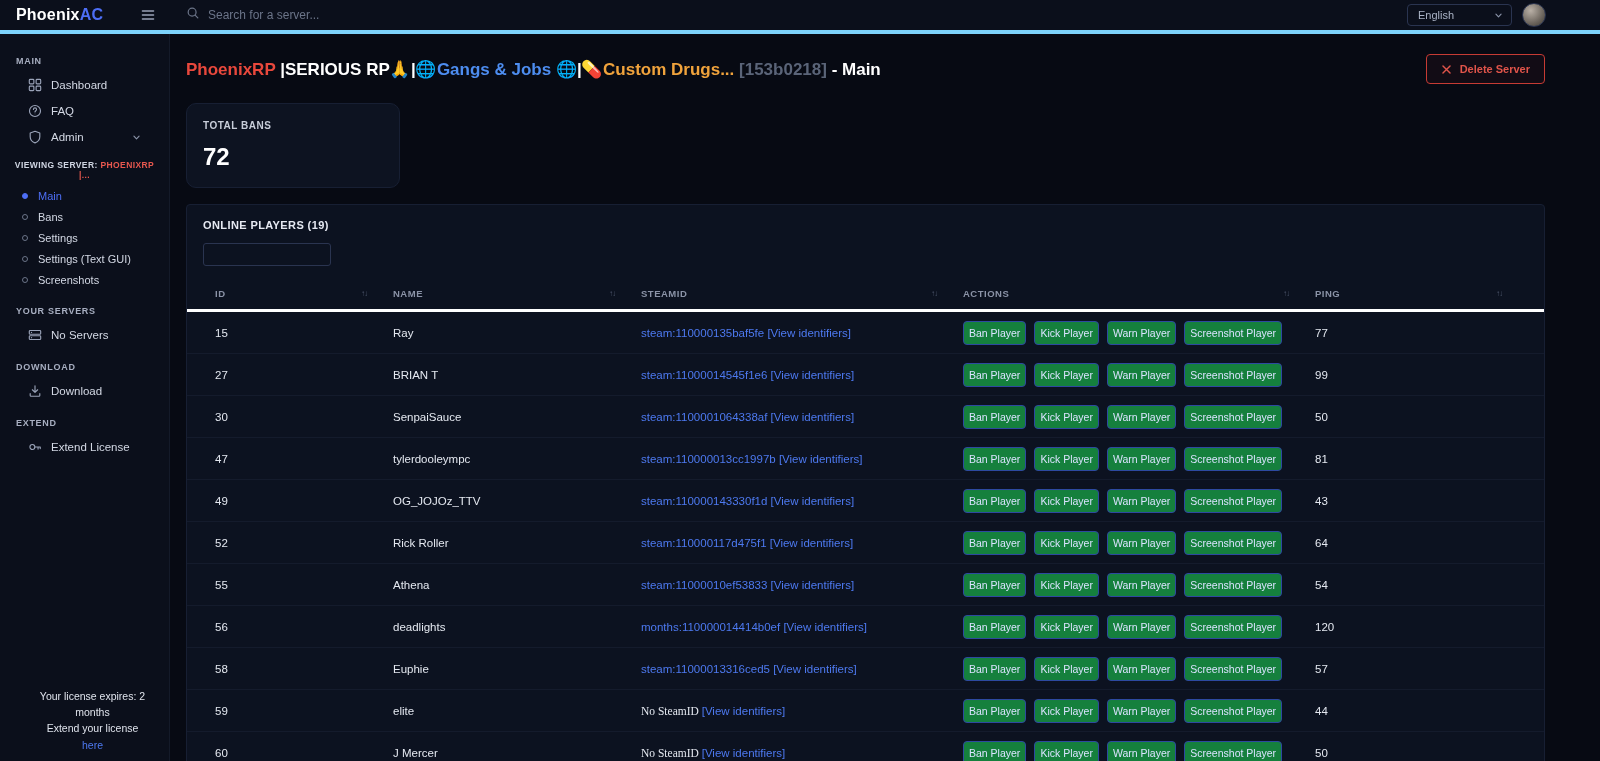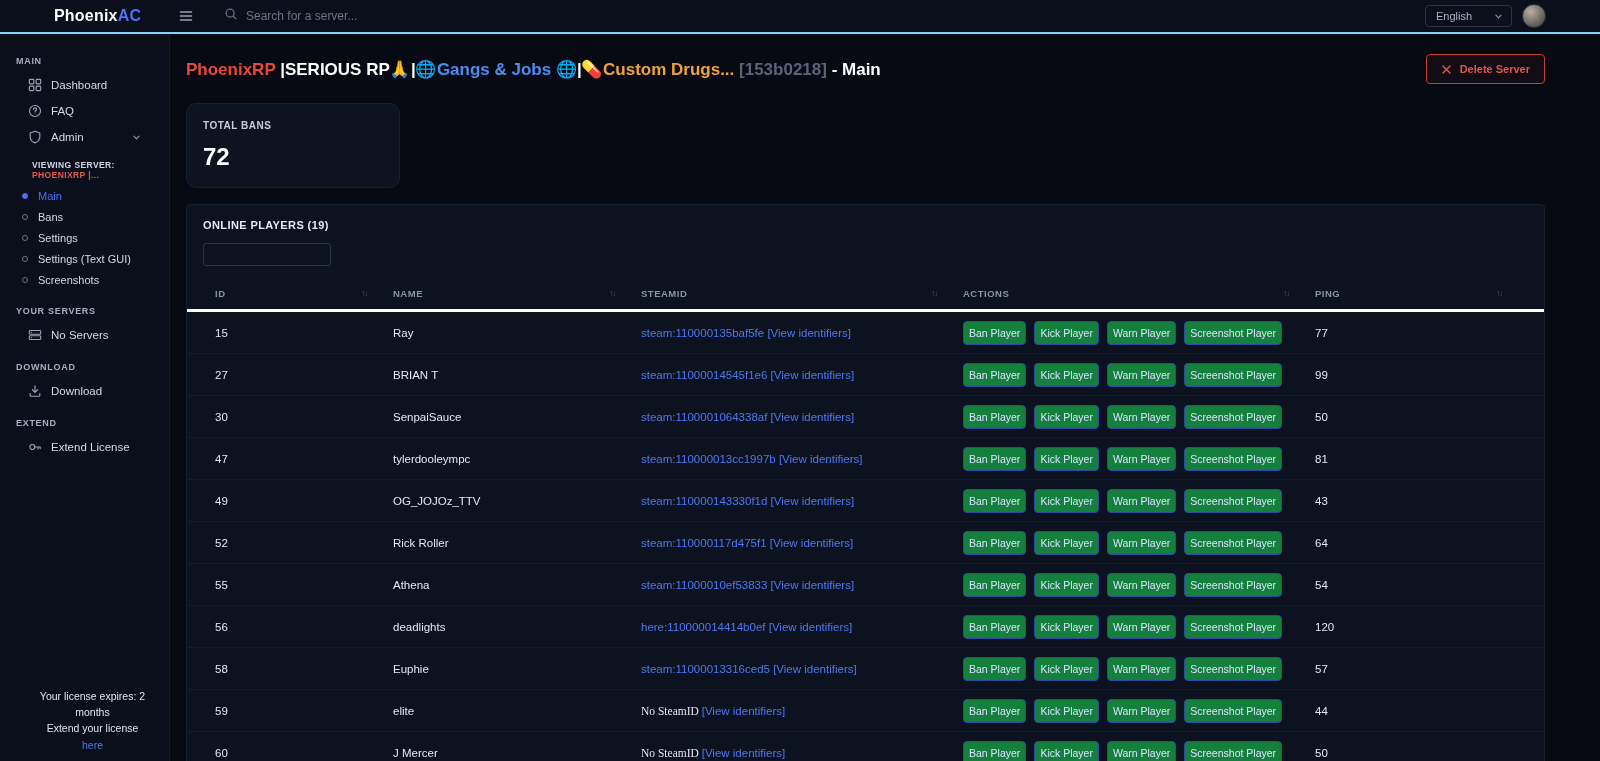--- a/index.html
+++ b/index.html
@@ -5,42 +5,42 @@
   * { box-sizing: border-box; margin: 0; padding: 0; }
   html, body { background: #04060c; }
   .app {
     width: 1600px; height: 761px; overflow: hidden;
     background: #070a13; color: #e6e9f2;
     font-family: "Liberation Sans", sans-serif;
     display: flex; flex-direction: column;
     position: relative;
   }
   
-  .topbar { flex: 0 0 34px; height: 34px; background: #0b0f1b; border-bottom: 2px solid #7dd3fc; display: flex; align-items: center; padding-left: 38px; }
+  .topbar { flex: 0 0 34px; height: 34px; background: #0b0f1b; border-bottom: 4px solid #7dd3fc; display: flex; align-items: center; }
   .tb-left { width: 170px; flex: 0 0 170px; display: flex; align-items: center; justify-content: space-between; padding: 0 14px 0 16px; }
   .logo { font-size: 16px; font-weight: 700; letter-spacing: .2px; cursor: pointer; }
   .logo .p1 { color: #ffffff; }
   .logo .p2 { color: #4d6ef5; }
   .hamburger { color: #9aa3b8; cursor: pointer; display: flex; align-items: center; }
   .tb-search { flex: 1; display: flex; align-items: center; gap: 8px; padding-left: 16px; color: #6b7488; }
   .tb-search input { background: transparent; border: none; outline: none; color: #cfd5e2; font-size: 12px; width: 320px; font-family: inherit; }
   .tb-search input::placeholder { color: #6b7488; }
   .tb-right { display: flex; align-items: center; gap: 10px; padding-right: 54px; }
-  .lang-select { display: flex; align-items: center; gap: 22px; border: 1px solid #2a3450; border-radius: 4px; padding: 4px 8px 4px 10px; font-size: 11px; color: #aab2c5; cursor: pointer; }
+  .lang-select { display: flex; align-items: center; gap: 40px; border: 1px solid #2a3450; border-radius: 4px; padding: 4px 8px 4px 10px; font-size: 11px; color: #aab2c5; cursor: pointer; }
   .avatar { width: 24px; height: 24px; border-radius: 50%; cursor: pointer;
     background: radial-gradient(circle at 35% 30%, #b9b0a6, #6d665e 60%, #3c3831); border: 1px solid #2a3450; }
   
   .bodywrap { flex: 1; display: flex; min-height: 0; }
   
   .sidebar { width: 170px; flex: 0 0 170px; background: #0b0f1b; border-right: 1px solid #141a29; position: relative; padding-top: 8px; }
   .sec-h { font-size: 9px; font-weight: 700; letter-spacing: .7px; color: #a7aec0; padding: 0 16px; margin: 14px 0 6px; }
   .side-item { display: flex; align-items: center; gap: 9px; padding: 6px 28px; font-size: 11.5px; color: #d3d8e4; cursor: pointer; }
   .side-item svg { flex: 0 0 auto; }
   .chev { margin-left: auto; color: #8a93a8; display: flex; }
-  .view-srv { padding: 10px 32px 2px; font-size: 8.5px; font-weight: 700; letter-spacing: .4px; }
+  .view-srv { padding: 10px 12px 2px; font-size: 8.5px; font-weight: 700; letter-spacing: .4px; text-align: center; }
   .view-srv .lbl { color: #cfd5e2; }
   .view-srv .val { color: #e8584f; }
   .snav { padding: 3px 0 2px; }
   .snav-item { display: flex; align-items: center; gap: 10px; padding: 4.5px 16px 4.5px 22px; font-size: 11px; color: #d3d8e4; cursor: pointer; }
   .snav-item .bullet { width: 6px; height: 6px; border-radius: 50%; border: 1px solid #6b7488; flex: 0 0 auto; }
   .snav-item.active { color: #4d6ef5; }
   .snav-item.active .bullet { background: #4d6ef5; border-color: #4d6ef5; }
   .license { position: absolute; bottom: 8px; left: 16px; right: 0; text-align: center; font-size: 10.5px; color: #dfe3ec; line-height: 1.55; padding: 0 20px; }
   .license .link { color: #4d79f0; cursor: pointer; }
   
@@ -322,21 +322,21 @@
                 <button class="btn-action">Ban Player</button>
                 <button class="btn-action">Kick Player</button>
                 <button class="btn-action">Warn Player</button>
                 <button class="btn-action">Screenshot Player</button>
               </div>
               <div>54</div>
             </div>
             <div class="tgrid trow">
               <div>56</div>
               <div>deadlights</div>
-              <div><span class="steam-link">here:110000014414b0ef </span><span class="view-link">[View identifiers]</span></div>
+              <div><span class="steam-link">months:110000014414b0ef </span><span class="view-link">[View identifiers]</span></div>
               <div class="actions-cell">
                 <button class="btn-action">Ban Player</button>
                 <button class="btn-action">Kick Player</button>
                 <button class="btn-action">Warn Player</button>
                 <button class="btn-action">Screenshot Player</button>
               </div>
               <div>120</div>
             </div>
             <div class="tgrid trow">
               <div>58</div>

